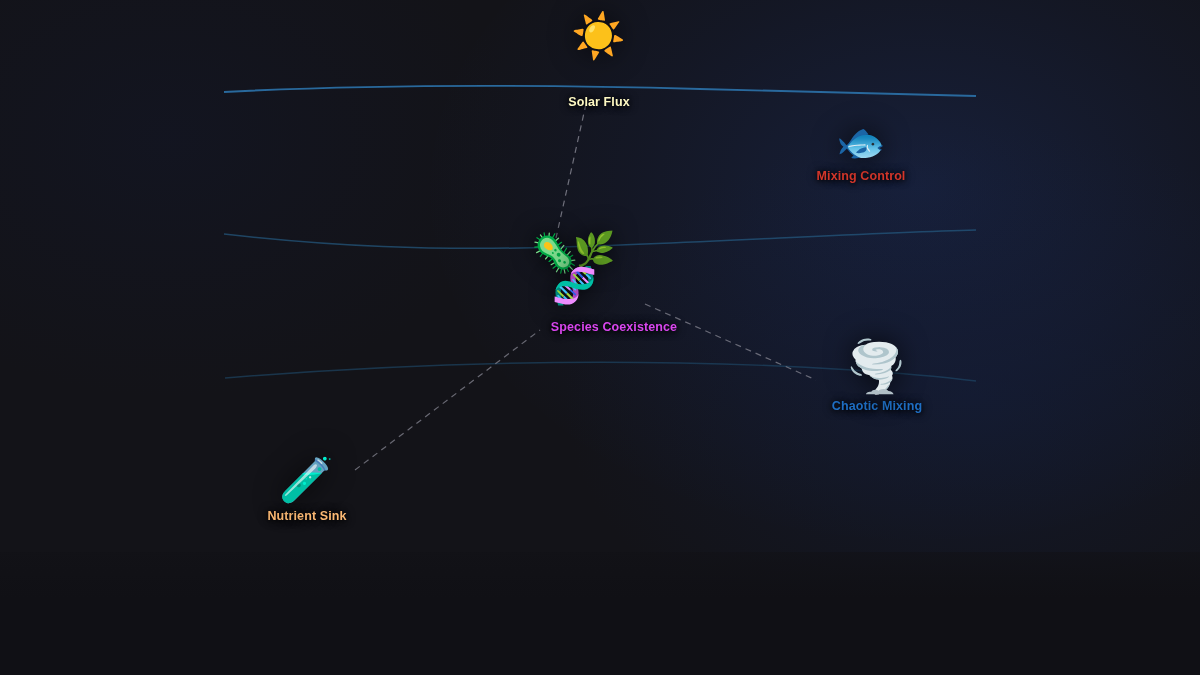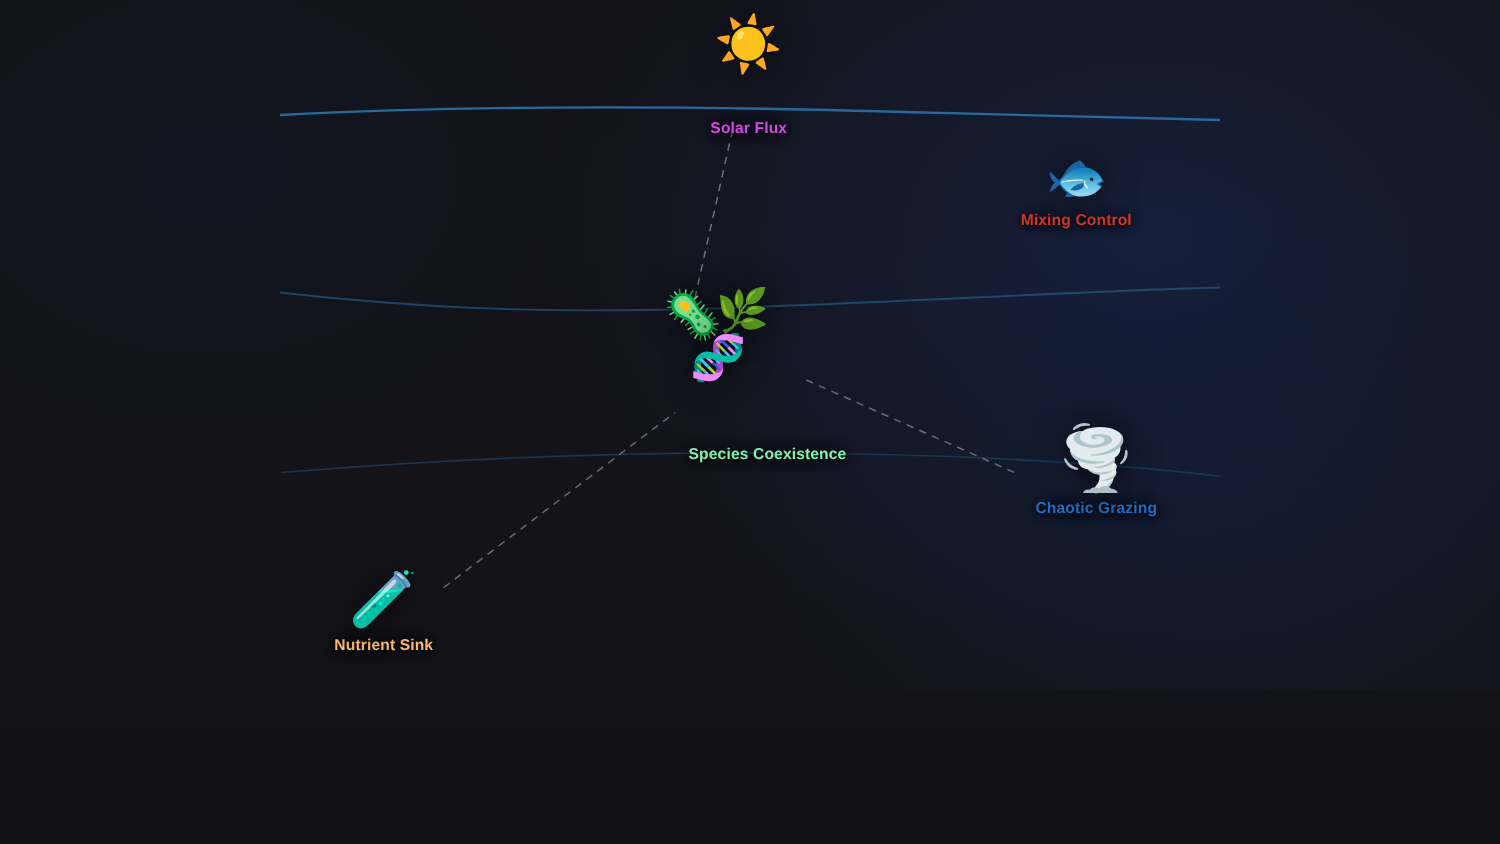--- a/index.html
+++ b/index.html
@@ -104,40 +104,40 @@
   </svg>
 
   <svg id="links" viewBox="0 0 1200 675">
     <line x1="586" y1="104" x2="556" y2="238" stroke="#8a8a96" stroke-width="1.2" stroke-dasharray="6 5" opacity="0.78"></line>
     <line x1="645" y1="304" x2="816" y2="380" stroke="#8a8a96" stroke-width="1.2" stroke-dasharray="6 5" opacity="0.72"></line>
     <line x1="355" y1="470" x2="540" y2="330" stroke="#8a8a96" stroke-width="1.2" stroke-dasharray="6 5" opacity="0.72"></line>
   </svg>
 
   <div class="node" id="node-solar">
     <div class="node-emoji">☀️</div>
-    <div class="node-label" style="color:#d946ef;margin-top:37px;">Solar Flux</div>
+    <div class="node-label" style="color:#fef9c3;margin-top:37px;">Solar Flux</div>
   </div>
 
   <div class="node" id="node-grazing">
     <div class="node-emoji" style="transform:scaleX(-1);">🐟</div>
     <div class="node-label" style="color:#d6372b;">Mixing Control</div>
   </div>
 
   <div class="node" id="node-species">
     <div class="cluster">
       <span class="em em-microbe">🦠</span>
       <span class="em em-herb">🌿</span>
       <span class="em em-dna">🧬</span>
     </div>
-    <div class="node-label" style="color:#86efac;margin-top:36px;">Species Coexistence</div>
+    <div class="node-label" style="color:#d946ef;">Species Coexistence</div>
   </div>
 
   <div class="node" id="node-chaotic">
     <div class="node-emoji">🌪️</div>
-    <div class="node-label" style="color:#1f6fc4;">Chaotic Grazing</div>
+    <div class="node-label" style="color:#1f6fc4;">Chaotic Mixing</div>
   </div>
 
   <div class="node" id="node-nutrient">
     <div class="node-emoji">🧪</div>
     <div class="node-label" style="color:#fdba74;">Nutrient Sink</div>
   </div>
 
   <div id="footer">
     
     

